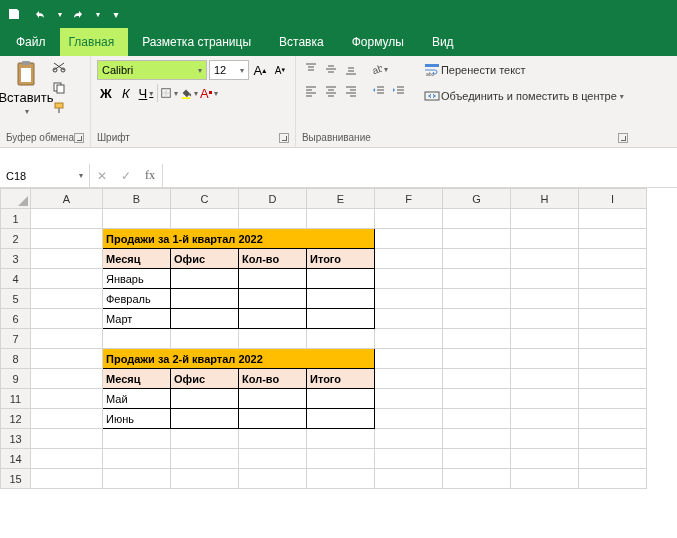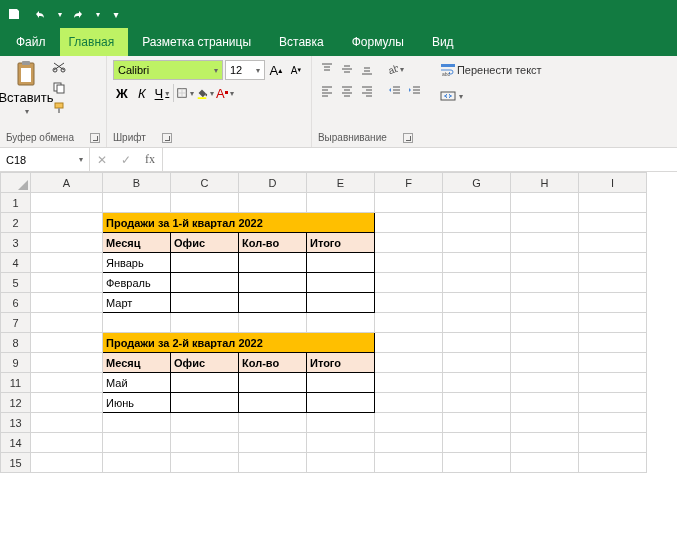--- a/index.html
+++ b/index.html
@@ -11,21 +11,21 @@
 .tb-btn { width: 20px; height: 20px; display: flex; align-items: center; justify-content: center; cursor: pointer; }
 
 
 .tabs { height: 28px; background: #127b41; display: flex; align-items: stretch; padding-left: 2px; }
 .tab { padding: 0 14px; display: flex; align-items: center; color: #fff; font-size: 12px; cursor: pointer; }
 .tab.active { background: #bef264; color: #127b41; padding-left: 9px; }
 
 
 .ribbon { height: 92px; background: #f3f2f1; border-bottom: 1px solid #d9d8d7; display: flex; }
 .group { border-right: 1px solid #e1dfde; padding: 4px 6px 2px 6px; display: flex; flex-direction: column; justify-content: space-between; }
-.group-label { font-size: 10px; color: #595959; text-align: center; padding-bottom: 2px; display: flex; justify-content: flex-start; gap: 16px; align-items: center; }
+.group-label { font-size: 10px; color: #595959; text-align: center; padding-bottom: 2px; display: flex; justify-content: space-between; gap: 0; align-items: center; }
 .glabel-expand { width: 10px; height: 10px; border: 1px solid #a0a0a0; position: relative; cursor: pointer; }
 .glabel-expand::after { content: ''; position: absolute; right: 1px; bottom: 1px; width: 4px; height: 4px; border-right: 1px solid #666; border-bottom: 1px solid #666; }
 
 
 .clipboard-main { display: flex; gap: 4px; }
 .paste-big { width: 40px; display: flex; flex-direction: column; align-items: center; gap: 2px; cursor: pointer; }
 .paste-big svg { width: 24px; height: 28px; }
 .small-col { display: flex; flex-direction: column; gap: 4px; }
 .small-btn { width: 18px; height: 16px; cursor: pointer; display: flex; align-items: center; justify-content: center; }
 
@@ -43,21 +43,21 @@
 
 
 .align-rows { display: flex; flex-direction: column; gap: 4px; }
 .align-row { display: flex; gap: 2px; }
 
 
 .wrap-merge { display: flex; flex-direction: column; gap: 6px; }
 .wm-item { display: flex; align-items: center; gap: 1px; cursor: pointer; font-size: 11px; color: #333; padding: 2px 4px; }
 
 
-.fbar { height: 24px; border-bottom: 1px solid #d9d8d7; display: flex; align-items: stretch; background: #fff; }
+.fbar { height: 24px; border-bottom: 1px solid #d9d8d7; display: flex; align-items: stretch; background: #fff; margin-top: 16px; }
 .namebox { width: 90px; border-right: 1px solid #d9d8d7; display: flex; align-items: center; padding: 0 6px; font-size: 11px; justify-content: space-between; cursor: text; }
 .fbar-btns { display: flex; align-items: center; border-right: 1px solid #d9d8d7; }
 .fbar-btn { width: 24px; display: flex; align-items: center; justify-content: center; color: #aaa; cursor: pointer; font-size: 12px; }
 .fx { font-family: 'Times New Roman', serif; font-size: 12px; color: #666; }
 .formula-input { flex: 1; padding: 0 6px; display: flex; align-items: center; cursor: text; }
 
 
 .grid-wrap { position: relative; }
 .grid { border-collapse: collapse; table-layout: fixed; }
 .grid td, .grid th { border: 1px solid #d4d4d4; height: 20px; padding: 0; font-size: 11px; }
@@ -284,20 +284,21 @@
               <path d="M1 8h10a2 2 0 0 1 0 4H9l1-1-1-1" fill="none" stroke="#4a88d8"></path>
               <text x="2" y="14" font-size="5" fill="#555">abc</text>
             </svg>
           <span>Перенести текст</span>
         </div>
         <div class="wm-item">
           <svg width="16" height="16" viewBox="0 0 16 16">
               <rect x="1" y="4" width="14" height="8" fill="none" stroke="#555"></rect>
               <path d="M4 8h3m2 0h3M7 6l-2 2 2 2M9 6l2 2-2 2" stroke="#4a88d8" fill="none"></path>
             </svg>
+          <span>Объединить и поместить в центре</span>
           <span class="dropdown-arrow">▾</span>
         </div>
       </div>
     </div>
     <div class="group-label">
       <span>Выравнивание</span>
       <span class="glabel-expand"></span>
     </div>
   </div>
 </div>

